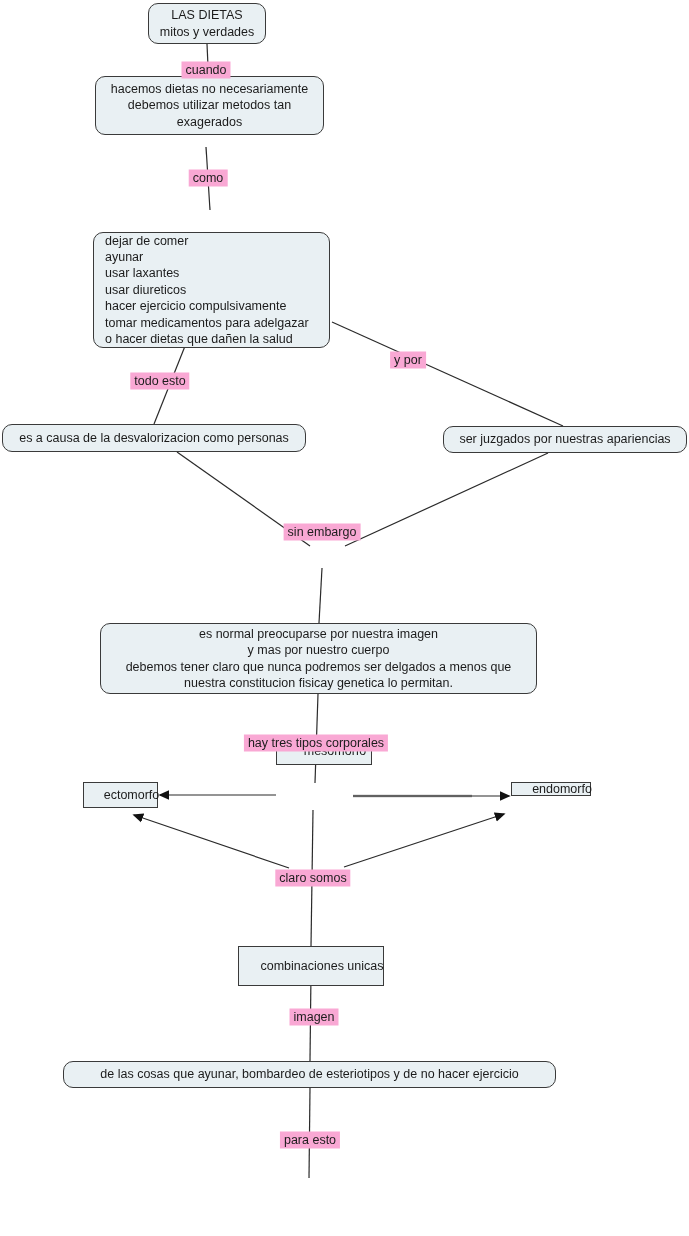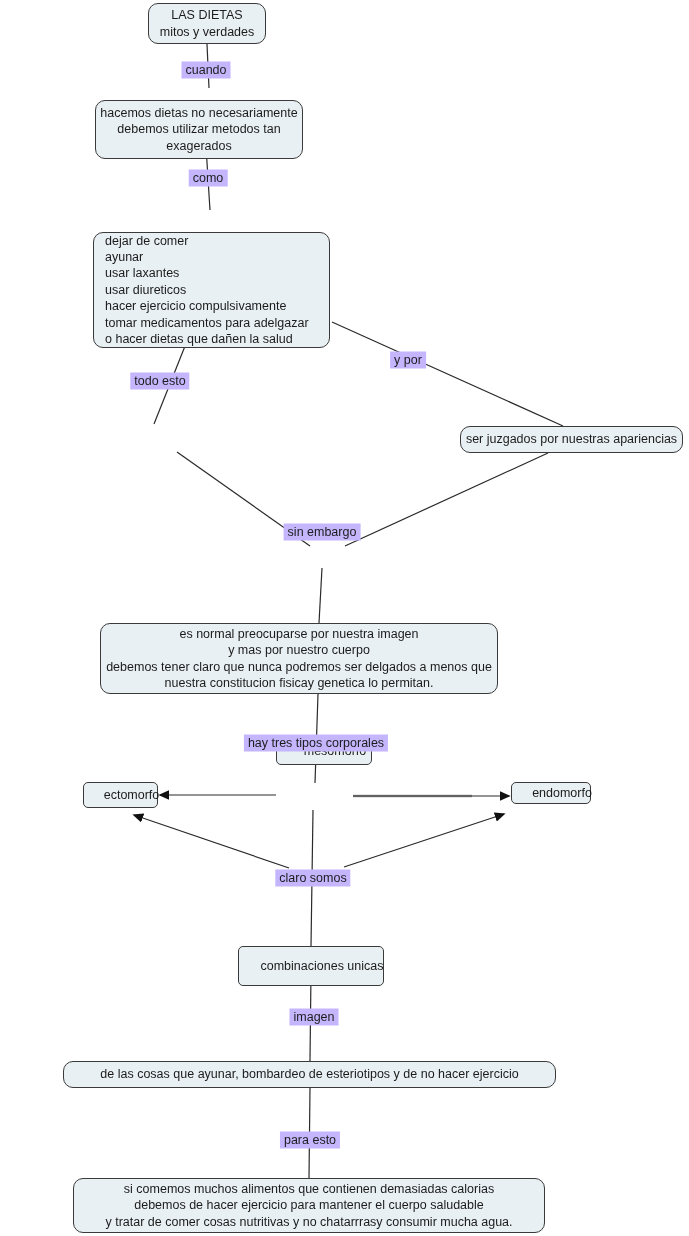--- a/index.html
+++ b/index.html
@@ -39,27 +39,27 @@
     padding: 2px 6px;
     cursor: default;
   }
   .node.left {
     justify-content: flex-start;
     text-align: left;
     padding-left: 11px;
     margin-top: 22px;
   }
   .node.small {
-    border-radius: 5px;
+    border-radius: 0;
     padding-left: 28px;
   }
   .llabel {
     position: absolute;
     transform: translate(-50%, -50%);
-    background: #c4b5fd;
+    background: #f9a8d4;
     padding: 1px 4px;
     white-space: pre;
     line-height: 15px;
     color: #1c1c1c;
     cursor: default;
   }
 </style>
 </head>
 <body>
 
@@ -87,53 +87,51 @@
       <line x1="276" y1="795" x2="160" y2="795" marker-end="url(#arrow)"></line>
       <line x1="353" y1="796" x2="509" y2="796" marker-end="url(#arrow)"></line>
       <line x1="289" y1="868" x2="134" y2="815" marker-end="url(#arrow)"></line>
       <line x1="344" y1="867" x2="504" y2="814" marker-end="url(#arrow)"></line>
     </g>
   </svg>
 
   <div class="node" style="left:148px; top:3px; width:118px; height:41px">LAS DIETAS
 mitos y verdades</div>
 
-  <div class="node" style="left:95px; top:100px; width:208px; height:59px">hacemos dietas no necesariamente
+  <div class="node" style="left:95px; top:76px; width:229px; height:59px">hacemos dietas no necesariamente
 debemos utilizar metodos tan
 exagerados</div>
 
   <div class="node left" style="left:93px; top:210px; width:237px; height:116px">dejar de comer
 ayunar
 usar laxantes
 usar diureticos
 hacer ejercicio compulsivamente
 tomar medicamentos para adelgazar
 o hacer dietas que dañen la salud</div>
 
+  <div class="node" style="left:2px; top:424px; width:304px; height:28px">es a causa de la desvalorizacion como personas</div>
 
-  <div class="node" style="left:460px; top:426px; width:223px; height:27px">ser juzgados por nuestras apariencias</div>
+  <div class="node" style="left:443px; top:426px; width:244px; height:27px">ser juzgados por nuestras apariencias</div>
 
-  <div class="node" style="left:100px; top:623px; width:398px; height:71px">es normal preocuparse por nuestra imagen
+  <div class="node" style="left:100px; top:623px; width:437px; height:71px">es normal preocuparse por nuestra imagen
 y mas por nuestro cuerpo
 debemos tener claro que nunca podremos ser delgados a menos que
 nuestra constitucion fisicay genetica lo permitan.</div>
 
   <div class="node small" style="left:83px; top:782px; width:75px; height:26px">ectomorfo</div>
 
   <div class="node small" style="left:276px; top:738px; width:96px; height:27px">mesomorfo</div>
 
-  <div class="node small" style="left:511px; top:782px; width:80px; height:22px">endomorfo</div>
+  <div class="node small" style="left:511px; top:782px; width:80px; height:14px">endomorfo</div>
 
   <div class="node small" style="left:238px; top:946px; width:146px; height:40px">combinaciones unicas</div>
 
   <div class="node" style="left:63px; top:1061px; width:493px; height:27px">de las cosas que ayunar, bombardeo de esteriotipos y de no hacer ejercicio</div>
 
-  <div class="node" style="left:73px; top:1178px; width:472px; height:55px">si comemos muchos alimentos que contienen demasiadas calorias
-debemos de hacer ejercicio para mantener el cuerpo saludable
-y tratar de comer cosas nutritivas y no chatarrrasy consumir mucha agua.</div>
 
   <div class="llabel" style="left:206px; top:70px">cuando</div>
 
   <div class="llabel" style="left:208px; top:178px">como</div>
 
   <div class="llabel" style="left:160px; top:381px">todo esto</div>
 
   <div class="llabel" style="left:408px; top:360px">y por</div>
 
   <div class="llabel" style="left:322px; top:532px">sin embargo</div>

